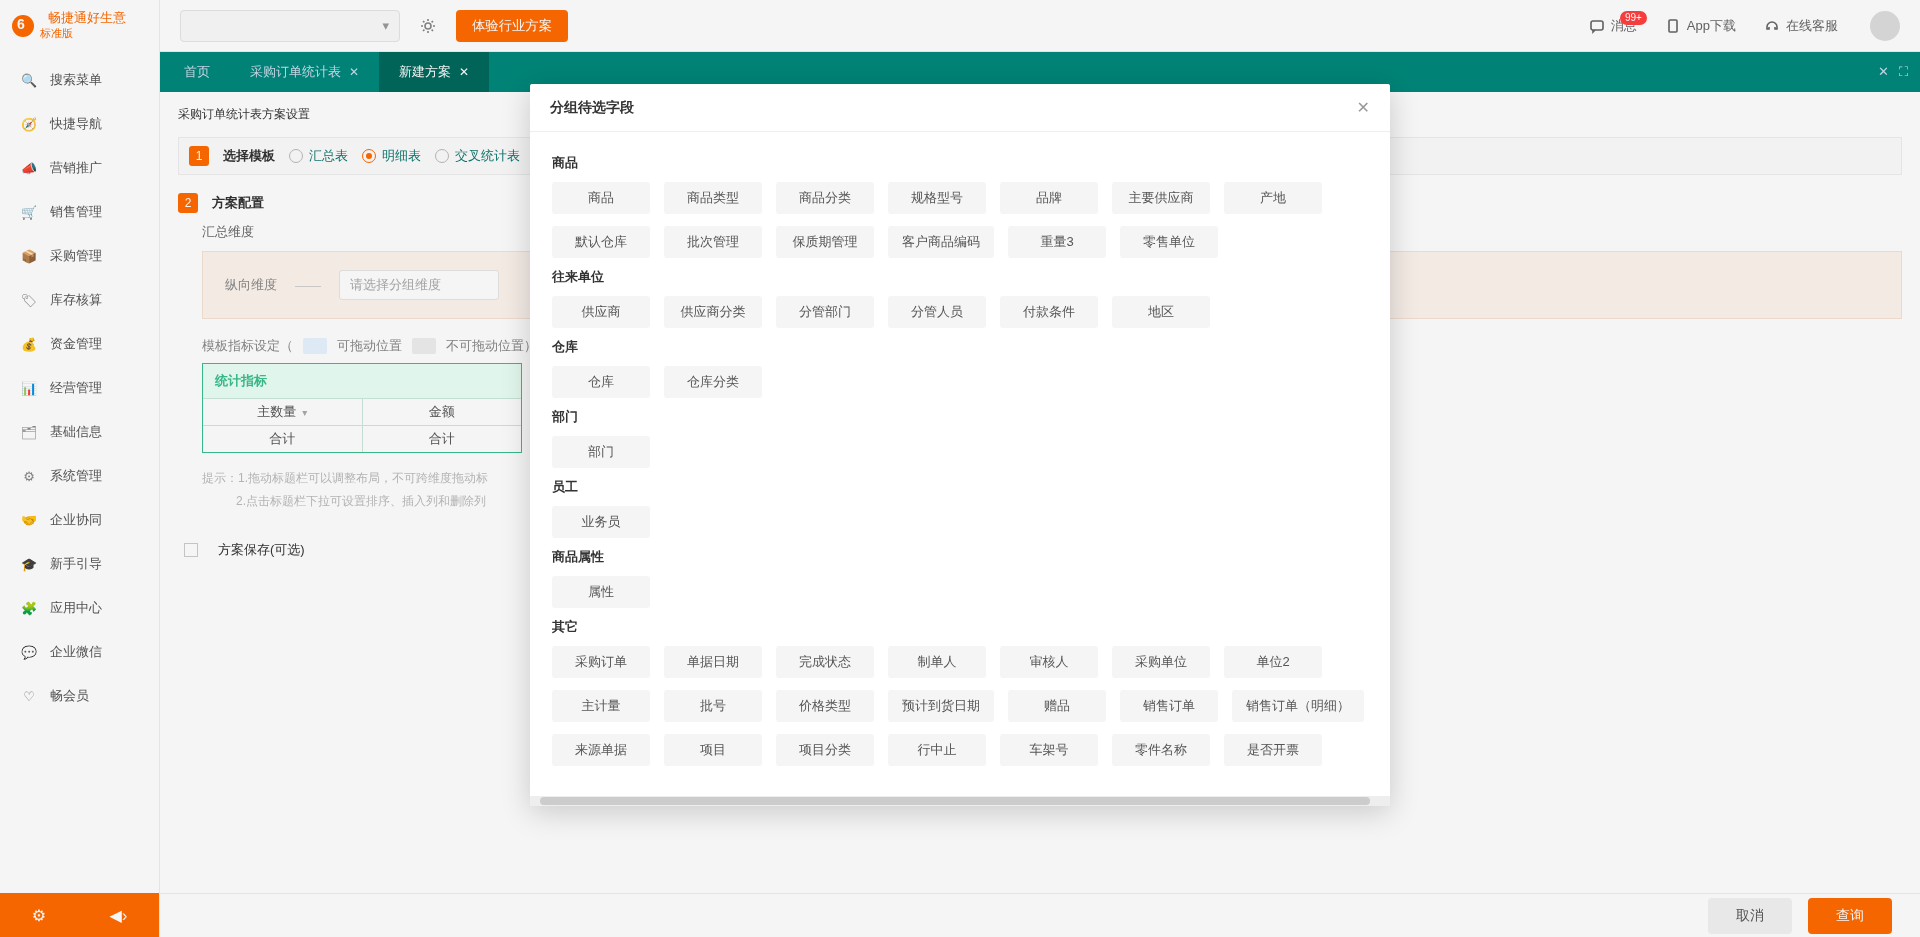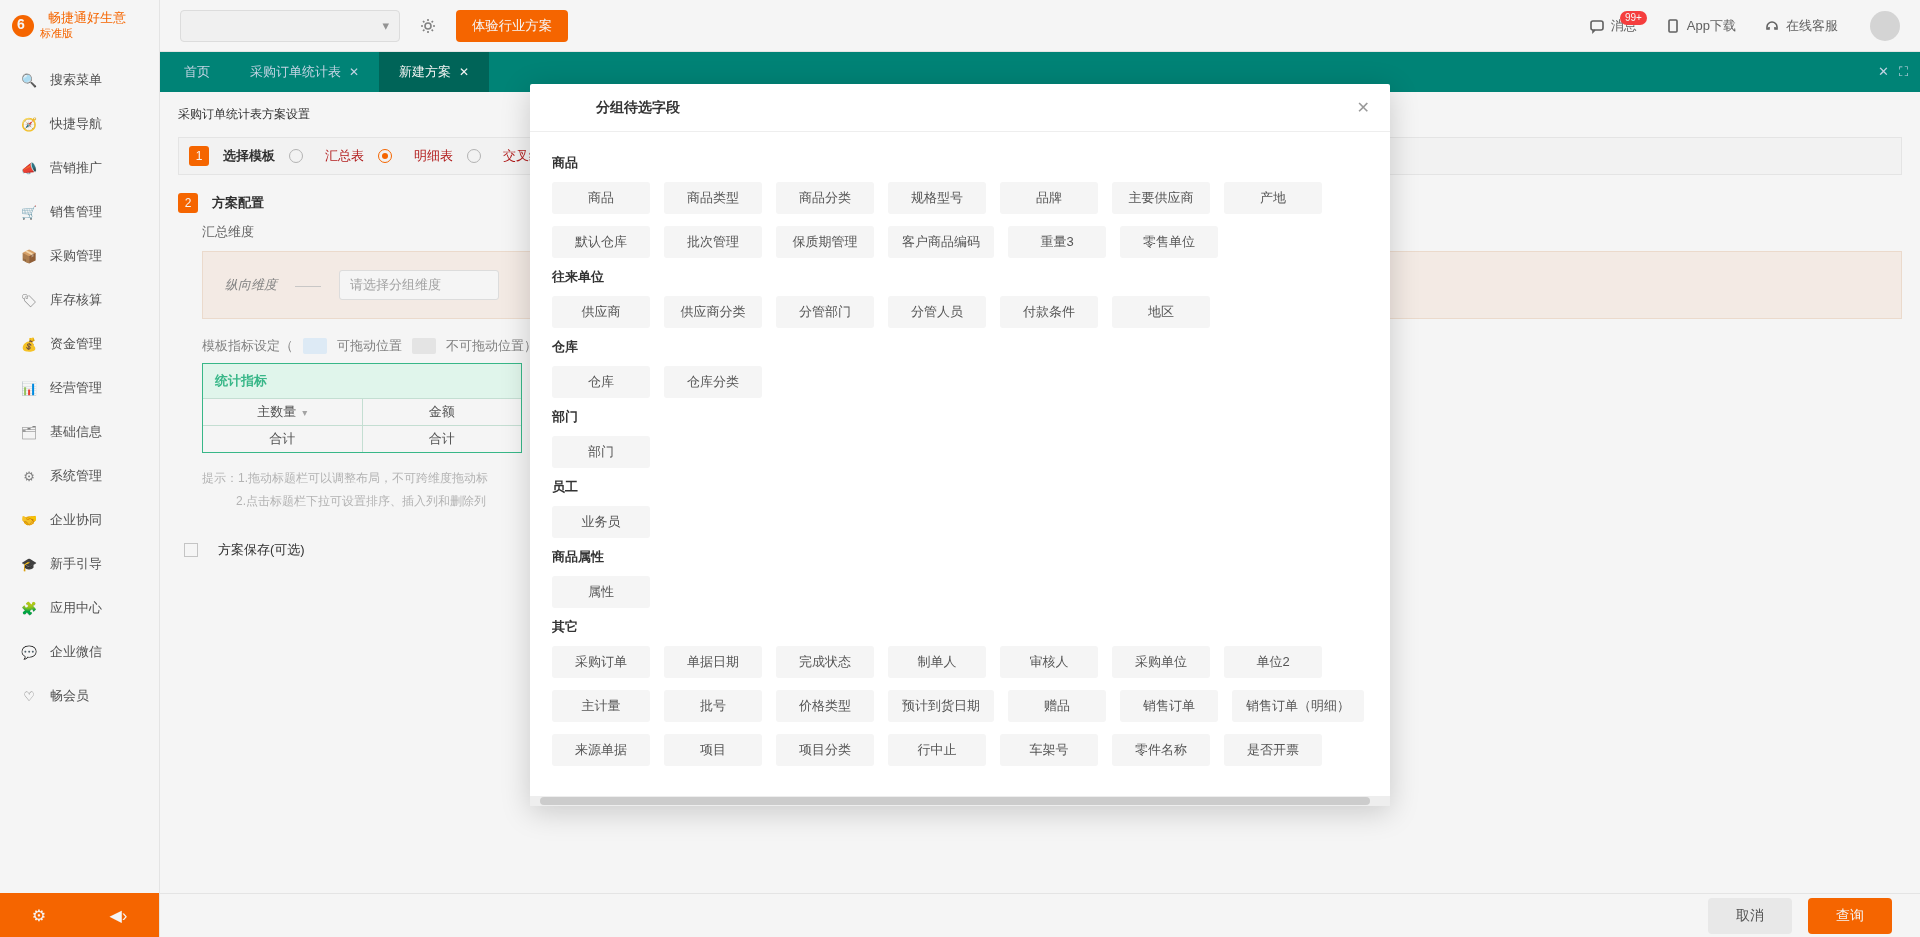--- a/index.html
+++ b/index.html
@@ -38,29 +38,29 @@
   .tab.active { background:#00695c; color:#fff; }
   .tab .tab-close { font-size:12px; }
   .tabs-right { margin-left:auto; display:flex; gap:10px; padding-right:12px; color:#cde; }
 
   
   .page { flex:1; padding: 14px 18px 0 18px; position:relative; background:#fff; overflow:hidden; }
   .page-title { font-size:12px; color:#333; margin-bottom:14px; }
   .step-row { display:flex; align-items:center; gap:14px; margin-bottom:18px; background:#fcfcfc; padding:8px 10px; border:1px solid #eee; }
   .step-num { width:20px; height:20px; background:#ff6a00; color:#fff; border-radius:3px; display:inline-flex; align-items:center; justify-content:center; font-size:12px; }
   .step-label { font-weight:bold; }
-  .radio { display:inline-flex; align-items:center; gap:22px; color:#b91c1c; }
+  .radio { display:inline-flex; align-items:center; gap:6px; color:#0f766e; }
   .radio .dot { width:14px; height:14px; border:1px solid #bbb; border-radius:50%; display:inline-block; position:relative; }
   .radio.selected .dot { border-color:#ff6a00; }
   .radio.selected .dot::after { content:""; position:absolute; inset:3px; background:#ff6a00; border-radius:50%; }
 
   .config-block { padding-left: 24px; }
   .subtitle { color:#666; margin:6px 0 10px; }
   .dimension-card { background:#fdf4ee; border:1px solid #f5e3d5; padding:18px 22px; margin-bottom:18px; display:flex; align-items:center; gap:18px; }
-  .dim-label { color:#888;font-style:italic; }
+  .dim-label { color:#888; }
   .dim-select { width: 160px; height:30px; border:1px solid #e5e5e5; background:#fff; display:flex; align-items:center; padding:0 10px; color:#aaa; border-radius:3px; }
 
   .legend-row { display:flex; align-items:center; gap:10px; color:#888; margin-bottom:8px; }
   .swatch { width:24px; height:16px; display:inline-block; border-radius:2px; }
   .sw-mov { background:#e6f4ff; }
   .sw-fixed { background:#eee; }
   .stat-box { border:1px solid #3bbf8e; width: 320px; }
   .stat-header { background:#eafff5; color:#3bbf8e; padding:8px 12px; font-weight:bold; }
   .stat-row { display:flex; }
   .stat-cell { flex:1; text-align:center; padding:4px 6px; border-top:1px solid #cce8db; border-right:1px solid #cce8db; background:#fff; color:#555; position:relative; }
@@ -74,21 +74,21 @@
   
   .footer { height:44px; background:#fff; border-top:1px solid #eee; display:flex; align-items:center; justify-content:flex-end; gap:16px; padding:0 28px; }
   .btn { height:36px; padding:0 28px; border-radius:4px; cursor:pointer; border:none; font-size:14px; }
   .btn-default { background:#f2f2f2; color:#555; }
   .btn-primary2 { background:#ff6a00; color:#fff; }
 
   
   .modal-backdrop { position:absolute; inset:0; background:rgba(0,0,0,0.04); display:flex; align-items:flex-start; justify-content:center; padding-top:84px; }
   .modal { width: 860px; max-height: 730px; background:#fff; box-shadow:0 6px 30px rgba(0,0,0,0.18); display:flex; flex-direction:column; border-radius:2px; }
   .modal-header { height:48px; display:flex; align-items:center; justify-content:space-between; padding:0 20px; border-bottom:1px solid #eee; }
-  .modal-title { font-size:14px; font-weight:bold;margin-left:46px; }
+  .modal-title { font-size:14px; font-weight:bold; }
   .modal-close { color:#999; cursor:pointer; font-size:16px; }
   .modal-body { padding: 14px 22px 18px; overflow-y:auto; overflow-x:auto; }
   .field-group { margin-bottom: 4px; }
   .group-title { font-size:13px; color:#333; margin: 8px 0 10px; font-weight:bold; }
   .chip-row { display:flex; flex-wrap:wrap; gap:12px 14px; margin-bottom:10px; }
   .chip { min-width: 98px; height:32px; padding:0 14px; background:#f5f5f5; color:#555; display:inline-flex; align-items:center; justify-content:center; border-radius:3px; cursor:pointer; font-size:13px; }
   .modal-scroll-x { height:10px; background:#eee; margin-top:2px; position:relative; }
   .modal-scroll-x::after { content:""; position:absolute; left:10px; right:20px; top:1px; height:8px; background:#ccc; border-radius:4px; }
 
   svg { width:16px; height:16px; stroke:currentColor; fill:none; stroke-width:1.6; }

